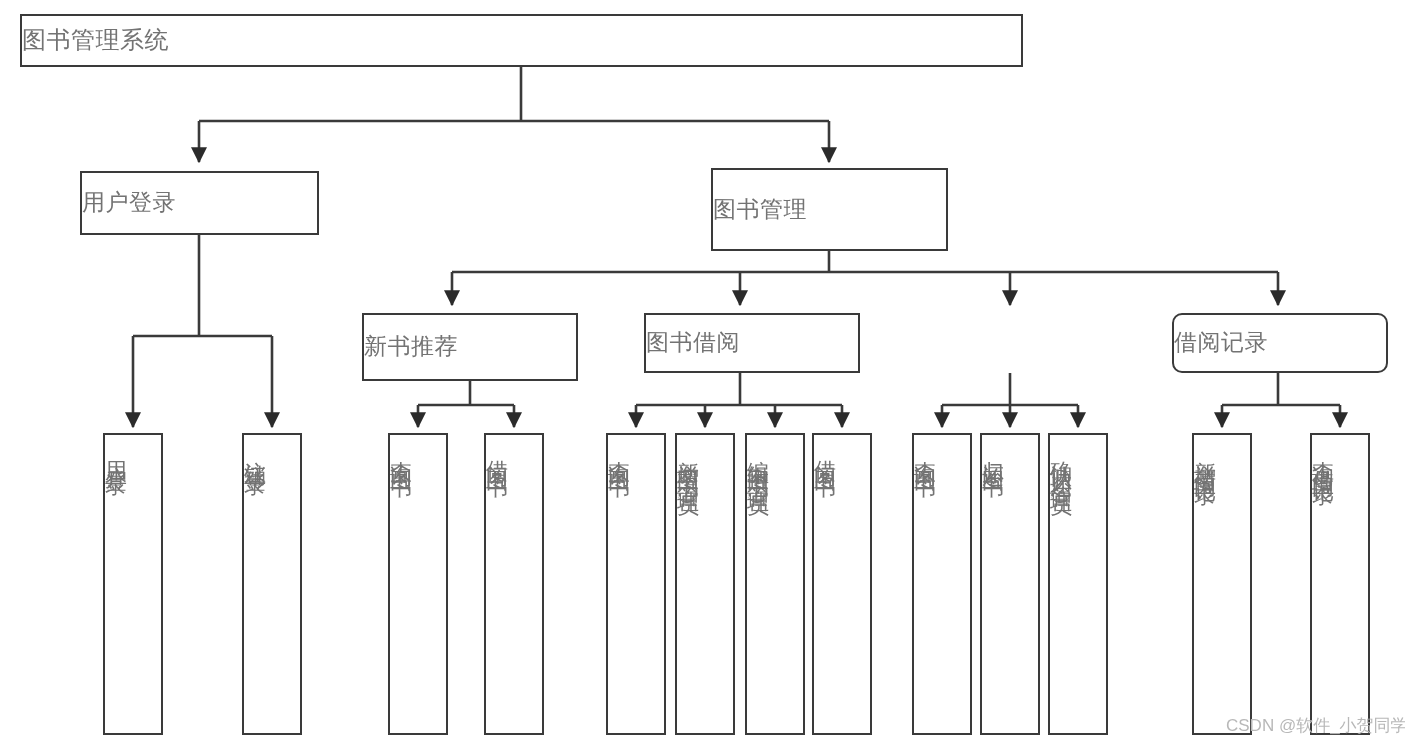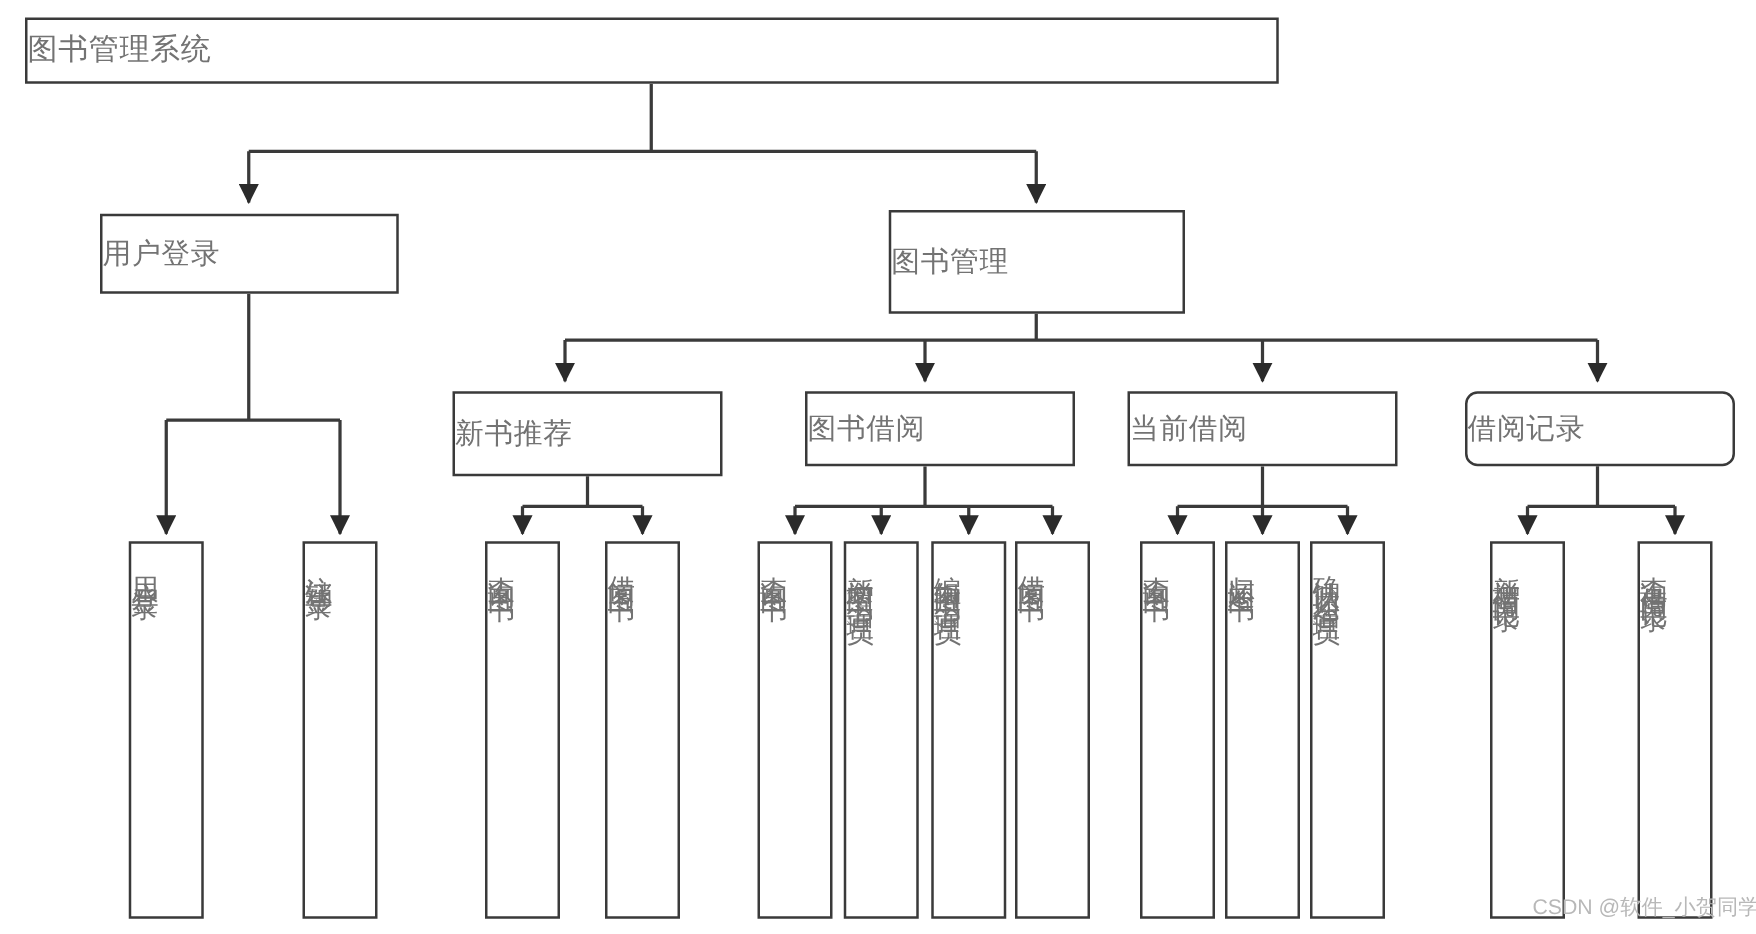--- a/index.html
+++ b/index.html
@@ -141,23 +141,20 @@
   </div>
 
   <div class="node horiz" style="left:362px; top:313px; width:216px; height:68px;">
     <span class="label">新书推荐</span>
   </div>
 
   <div class="node horiz" style="left:632px; top:313px; width:216px; height:60px;margin-left:12px;">
     <span class="label">图书借阅</span>
   </div>
 
-  <div class="node horiz" style="left:902px; top:313px; width:216px; height:60px;">
-    <span class="label">当前借阅</span>
-  </div>
 
   <div class="node horiz" style="left:1172px; top:313px; width:216px; height:60px;border-radius:10px;">
     <span class="label">借阅记录</span>
   </div>
 
   <div class="node vert" style="left:103px; top:433px; width:60px; height:302px;">
     <span class="label">用户登录</span>
   </div>
 
   <div class="node vert" style="left:242px; top:433px; width:60px; height:302px;">

